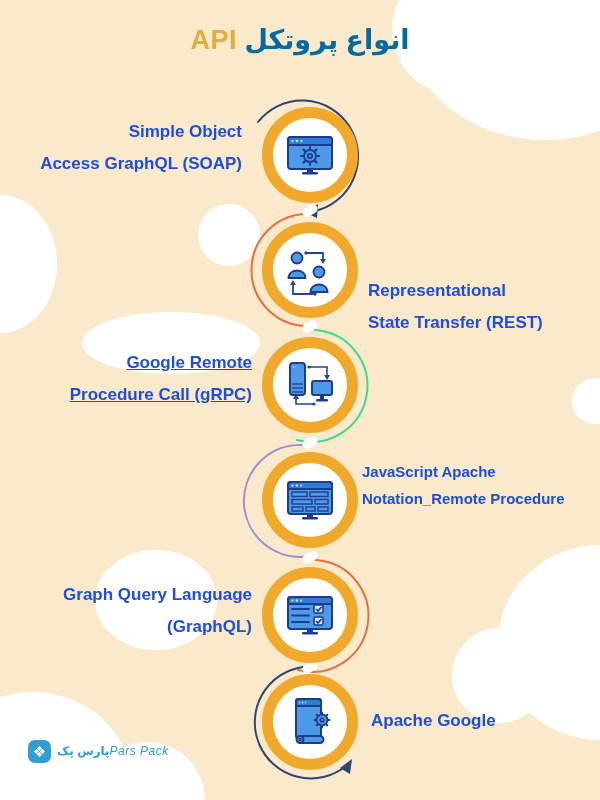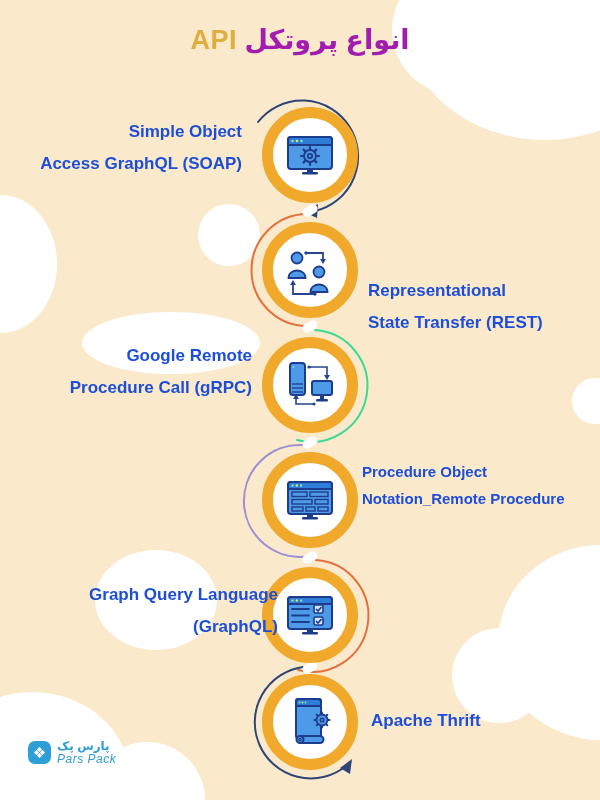--- a/index.html
+++ b/index.html
@@ -1,37 +1,37 @@
 <!DOCTYPE html>
 <html><head>
 <meta charset="utf-8">
 <style>
   html,body{margin:0;padding:0;}
   body{width:600px;height:800px;position:relative;overflow:hidden;
        background:#FBE9CB;font-family:"Liberation Sans","DejaVu Sans",sans-serif;}
   .cloud{position:absolute;background:#FFFFFF;border-radius:50%;}
   .title{position:absolute;top:24px;left:0;width:100%;text-align:center;
          font-size:27px;font-weight:800;letter-spacing:.5px;}
-  .title .fa{color:#a21caf;}
+  .title .fa{color:#0369a1;}
   .title .en{color:#DFAE3E;}
   .arcs{position:absolute;left:0;top:0;}
   .node{position:absolute;width:74px;height:74px;box-sizing:content-box;
         border:11px solid #F0A92B;border-radius:50%;background:#FFFFFF;
         display:flex;align-items:center;justify-content:center;}
   .pill{position:absolute;width:16px;height:9px;background:#FFFFFF;
         border-radius:5px;transform:rotate(-30deg);}
   .label{position:absolute;color:#1d4ed8;font-weight:800;font-size:17px;
          line-height:32px;}
   .label.small{font-size:15px;line-height:27px;font-weight:800;}
   .label.right-align{text-align:right;}
   .logo{position:absolute;left:28px;top:740px;display:flex;align-items:center;gap:6px;}
   .logo-mark{width:23px;height:23px;background:#2E9ED6;border-radius:7px;
              color:#FFFFFF;display:flex;align-items:center;justify-content:center;
              font-size:15px;line-height:1;}
-  .logo-text{display:flex;flex-direction:column;line-height:1.05;}
+  .logo-text{display:flex;line-height:1.05;}
   .logo-fa{color:#2E9ED6;font-size:12px;font-weight:700;}
   .logo-en{color:#2E9ED6;font-size:12px;letter-spacing:.5px;font-style:italic;}
 </style>
 </head>
 <body>
 
 <div class="cloud" style="left:405px;top:-95px;width:280px;height:235px;"></div>
 <div class="cloud" style="left:392px;top:-35px;width:130px;height:130px;"></div>
 <div class="cloud" style="left:-55px;top:195px;width:112px;height:138px;"></div>
 <div class="cloud" style="left:198px;top:204px;width:62px;height:62px;"></div>
@@ -203,37 +203,37 @@
 <div class="label right-align" style="left:0;width:242px;top:116px;">
   <div>Simple Object</div>
   <div>Access GraphQL (SOAP)</div>
 </div>
 
 <div class="label" style="left:368px;top:231px;margin-top:44px;">
   <div>Representational</div>
   <div>State Transfer (REST)</div>
 </div>
 
-<div class="label right-align" style="left:0;width:252px;top:340px;">
+<div class="label right-align" style="left:0;width:252px;top:347px;text-decoration:underline;">
   <div>Google Remote</div>
   <div>Procedure Call (gRPC)</div>
 </div>
 
 <div class="label small" style="left:362px;top:458px;width:234px;">
-  <div>Procedure Object</div>
+  <div>JavaScript Apache</div>
   <div>Notation_Remote Procedure</div>
 </div>
 
-<div class="label right-align" style="left:0;width:252px;top:579px;margin-left:26px;">
+<div class="label right-align" style="left:0;width:252px;top:579px;">
   <div>Graph Query Language</div>
   <div>(GraphQL)</div>
 </div>
 
 <div class="label" style="left:371px;top:705px;">
-  <div>Apache Thrift</div>
+  <div>Apache Google</div>
 </div>
 
 <div class="logo">
   <div class="logo-mark">❖</div>
   <div class="logo-text">
     <span class="logo-fa">پارس پک</span>
     <span class="logo-en">Pars Pack</span>
   </div>
 </div>
 

